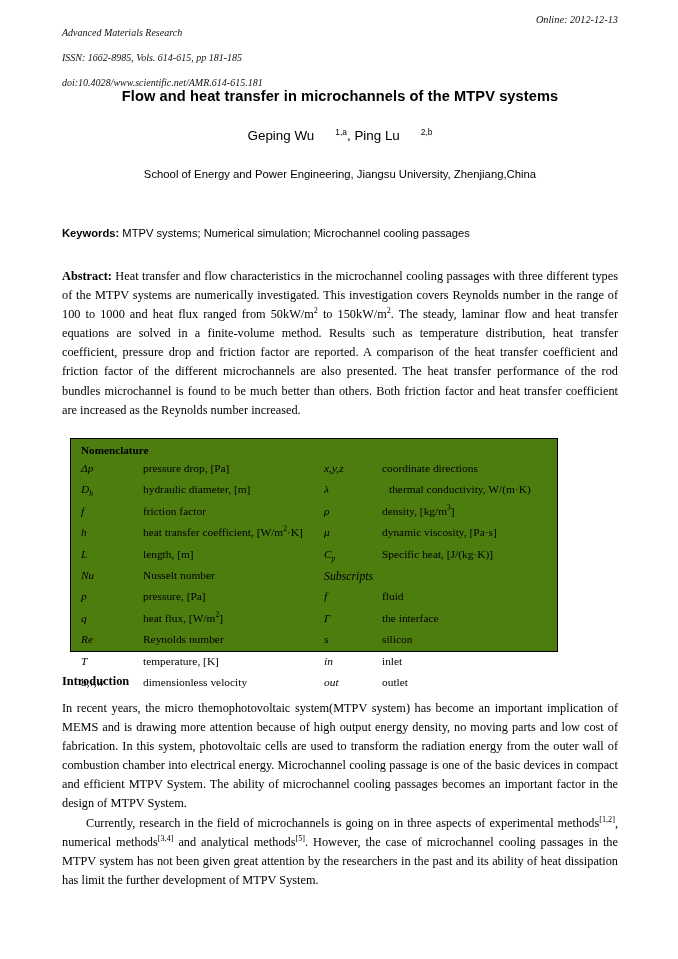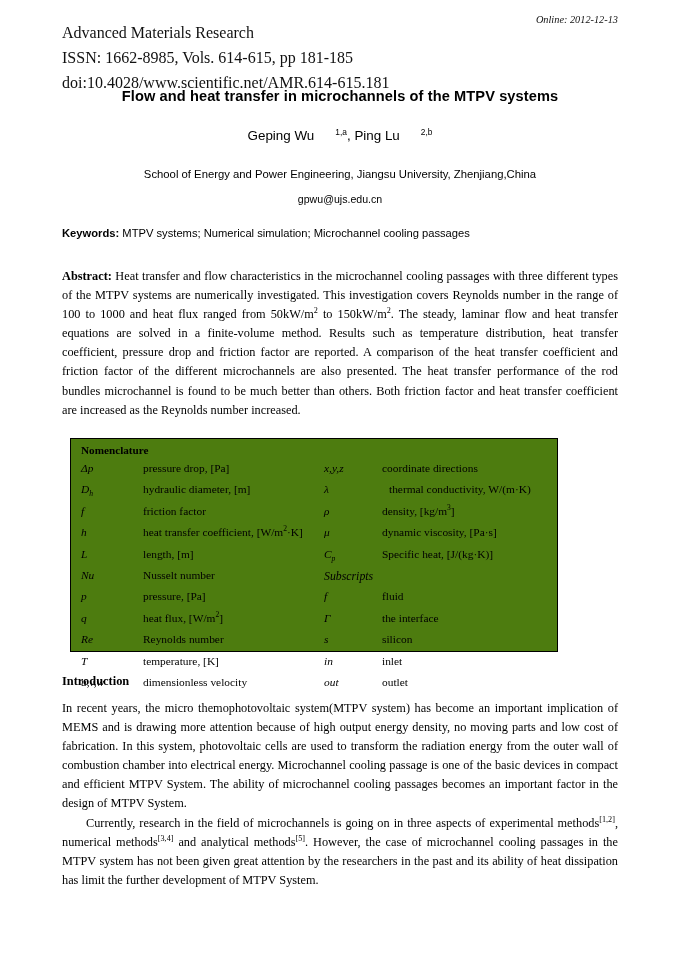--- a/index.html
+++ b/index.html
@@ -32,21 +32,22 @@
     top: 14px;
     width: 556px;
   }
   .masthead-row {
     display: flex;
     justify-content: space-between;
     align-items: flex-start;
   }
   .masthead-left {
     font-family: "Liberation Serif", "DejaVu Serif", serif;
-    font-size: 16px;
+    font-style: italic;
+    font-size: 10px;
     line-height: 12.6px;
     color: #111;
     white-space: pre-line;
   }
   .masthead-right {
     font-family: "Liberation Serif", "DejaVu Serif", serif;
     font-style: italic;
     font-size: 10.3px;
     line-height: 12.6px;
     color: #111;
@@ -240,21 +241,20 @@
       <div class="masthead-right">Online: 2012-12-13</div>
     </div>
   </div>
 
   <div class="title">Flow and heat transfer in microchannels of the MTPV systems</div>
 
   <div class="authors"><span>Geping Wu</span><sup>1,a</sup><span>, </span><span>Ping Lu</span><sup>2,b</sup></div>
 
   <div class="affiliation">School of Energy and Power Engineering, Jiangsu University, Zhenjiang,China</div>
 
-  <div class="email">gpwu@ujs.edu.cn</div>
 
   <div class="keywords">
     <span class="kw-label">Keywords:</span><span> </span><span>MTPV systems; Numerical simulation; Microchannel cooling passages</span>
   </div>
 
   <div class="abstract">
     <span class="ab-label">Abstract:</span><span> Heat transfer and flow characteristics in the microchannel cooling passages with three different types of the MTPV systems are numerically investigated. This investigation covers Reynolds number in the range of 100 to 1000 and heat flux ranged from 50kW/m</span><sup>2</sup><span> to 150kW/m</span><sup>2</sup><span>. The steady, laminar flow and heat transfer equations are solved in a finite-volume method. Results such as temperature distribution, heat transfer coefficient, pressure drop and friction factor are reported. A comparison of the heat transfer coefficient and friction factor of the different microchannels are also presented. The heat transfer performance of the rod bundles microchannel is found to be much better than others. Both friction factor and heat transfer coefficient are increased as the Reynolds number increased.</span>
   </div>
 
   <div class="nomen-box">

